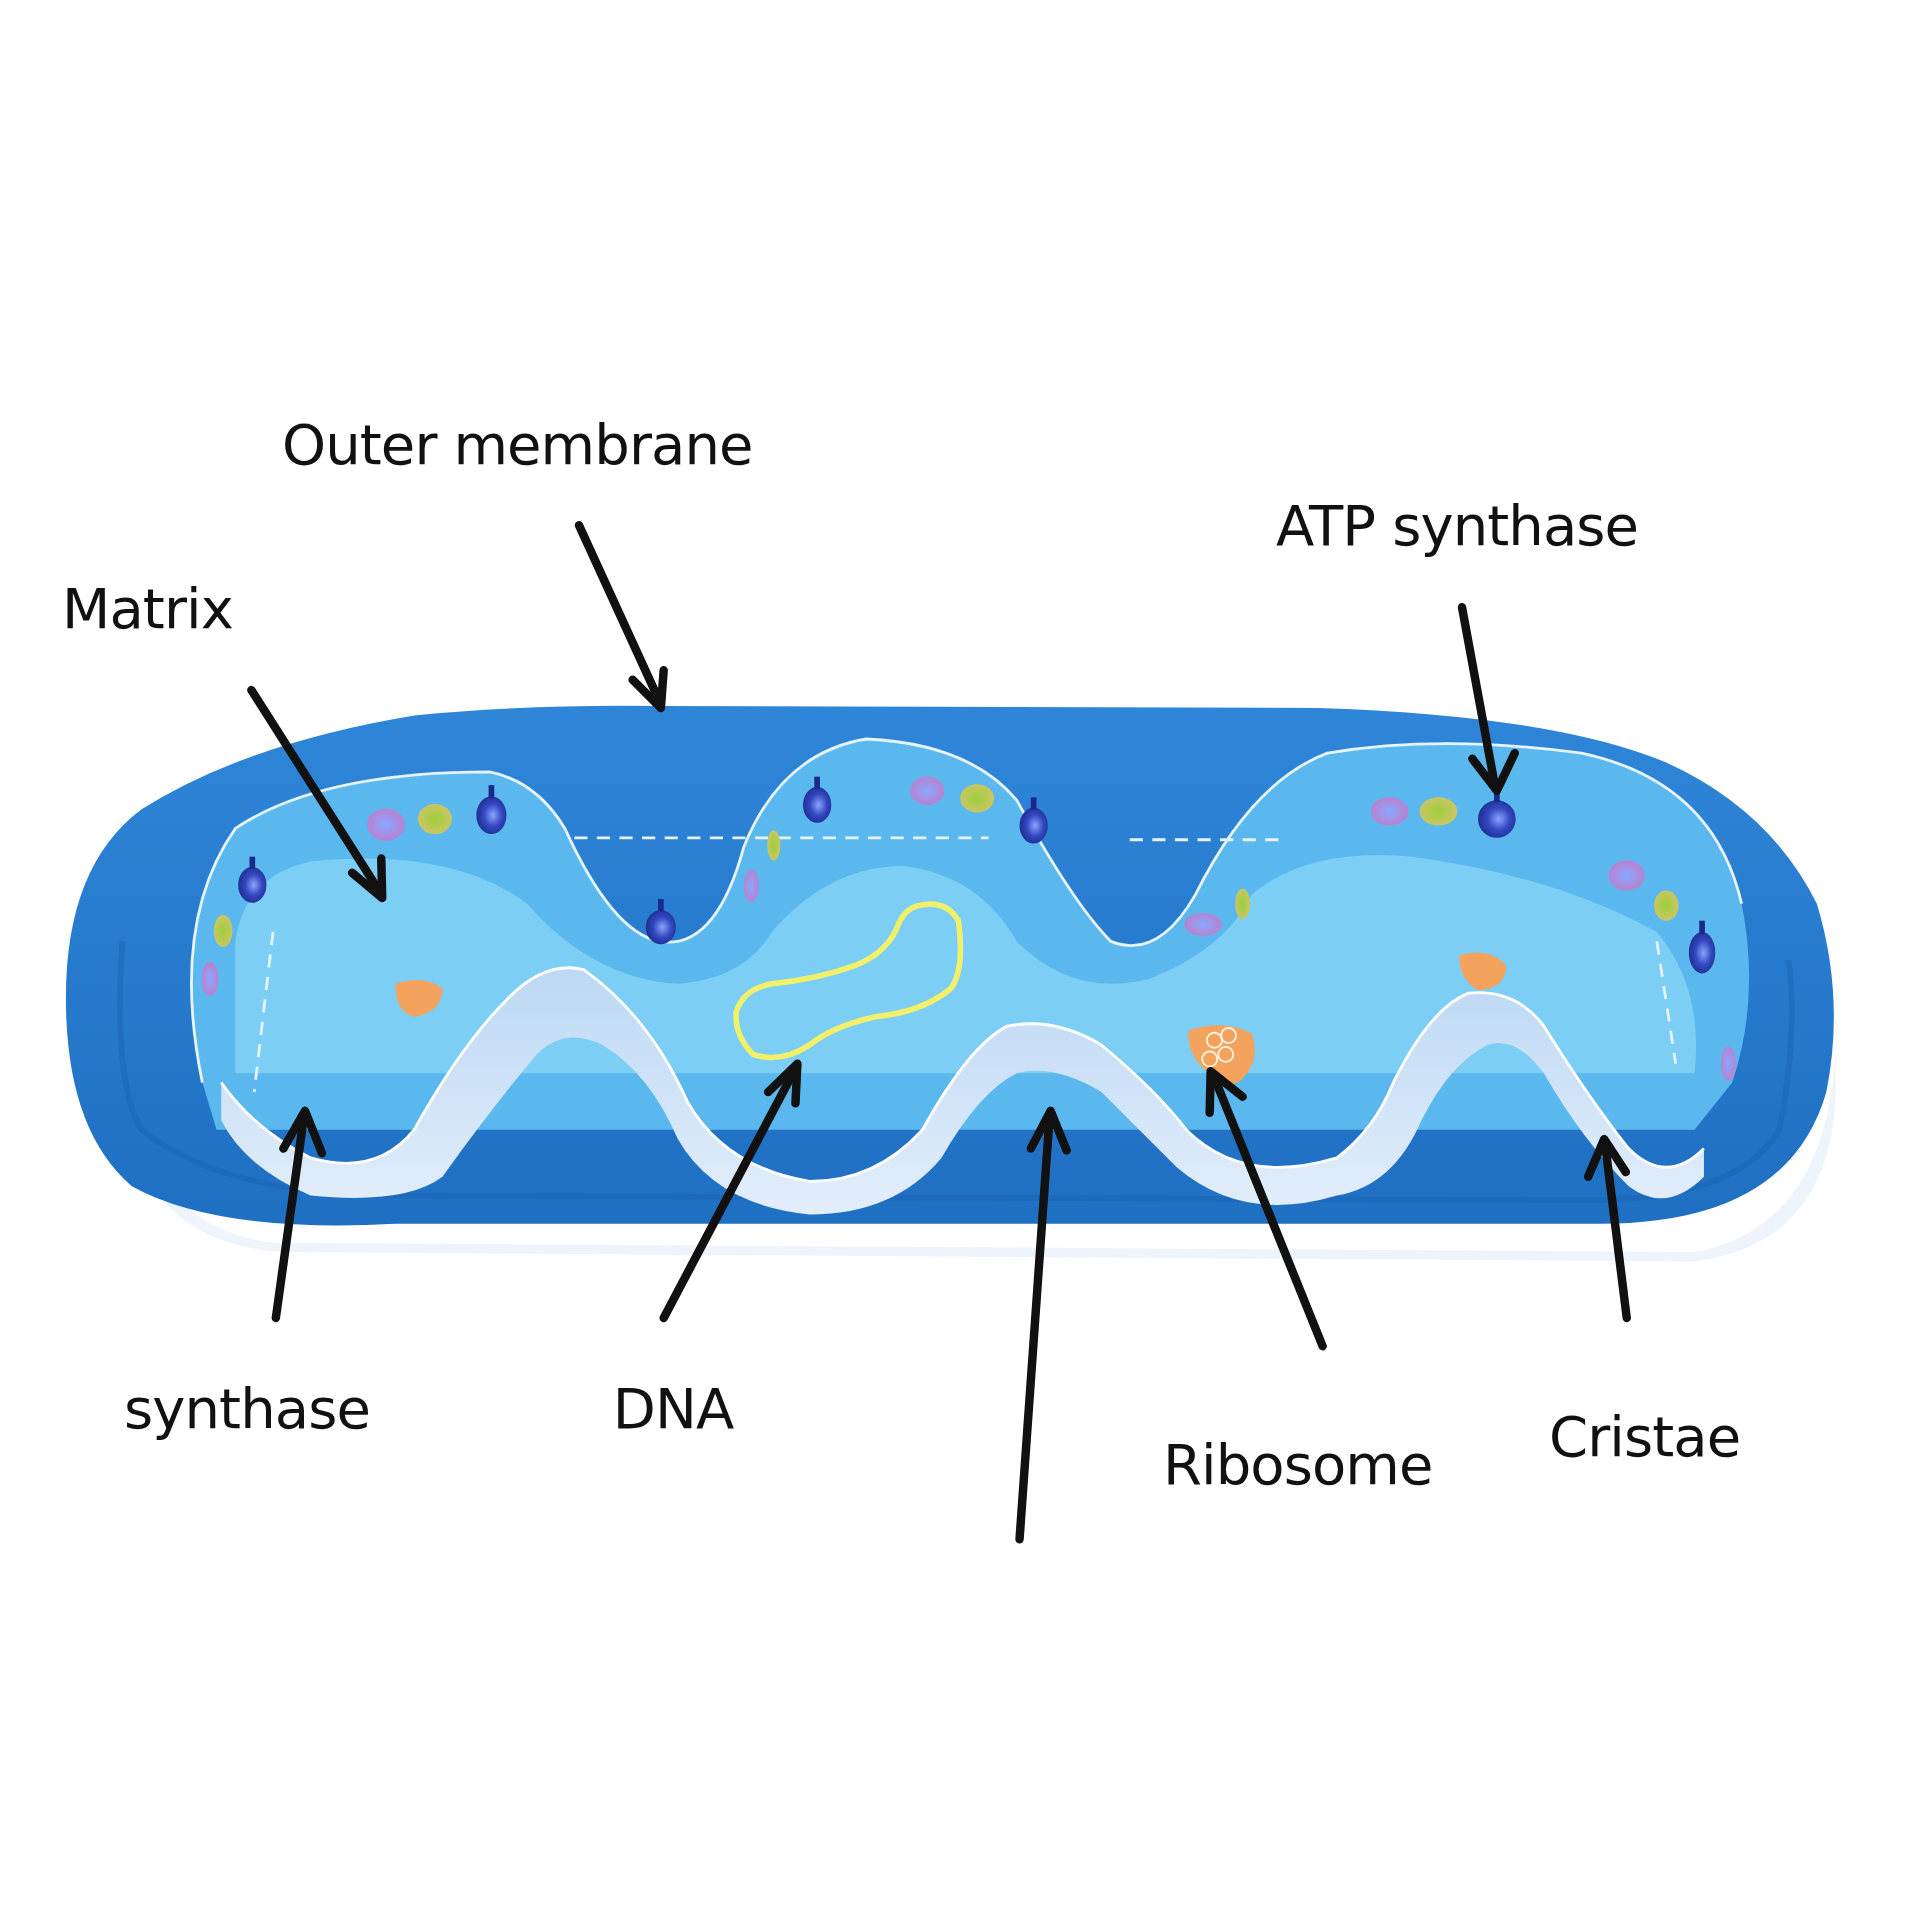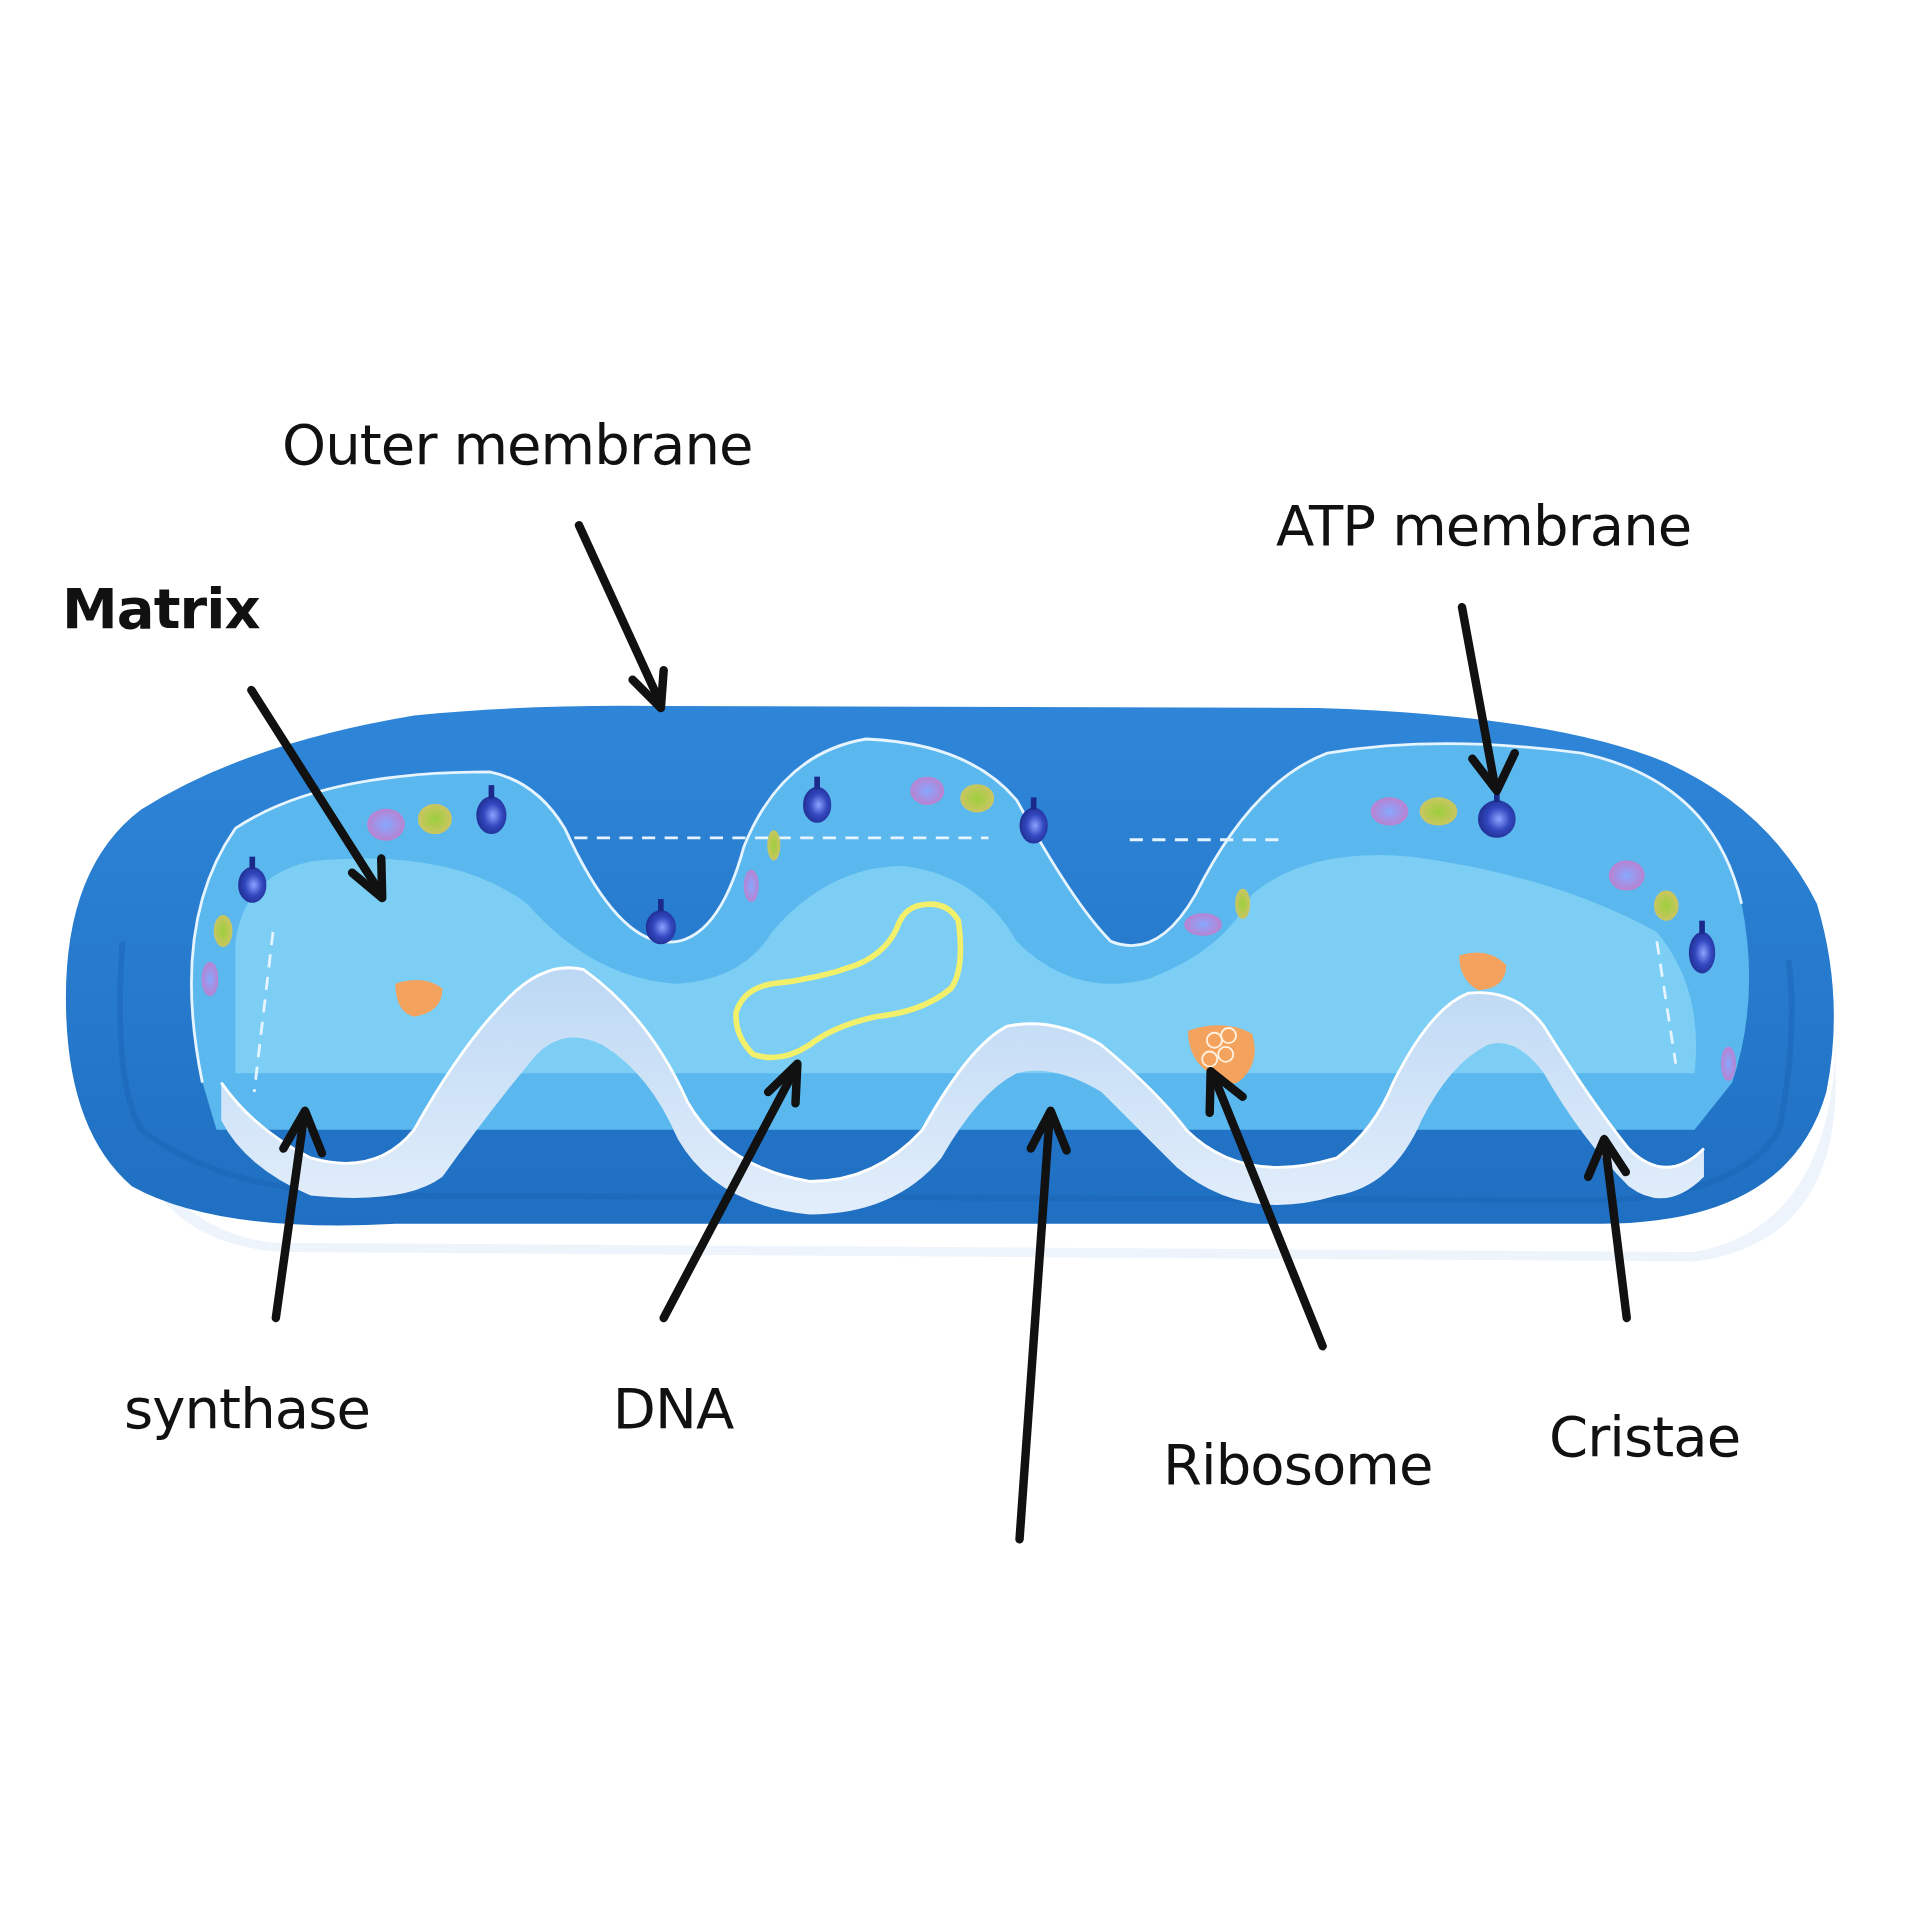--- a/index.html
+++ b/index.html
@@ -155,25 +155,25 @@
       <g>
         <path d="M1728 1400 L1705 1215"></path>
         <path d="M1687 1250 L1704 1210 L1727 1245"></path>
       </g>
     </g>
   </svg>
 
   <div class="label" style="left:282px; top:405px;">
     <span>Outer membrane</span>
   </div>
-  <div class="label" style="left:62px; top:569px;font-weight:bold;">
+  <div class="label" style="left:62px; top:569px;">
     <span>Matrix</span>
   </div>
   <div class="label" style="left:1276px; top:486px;">
-    <span>ATP membrane</span>
+    <span>ATP synthase</span>
   </div>
   <div class="label" style="left:87px; top:1369px; width:320px;">
     <span>synthase</span>
   </div>
   <div class="label" style="left:541px; top:1369px; width:264px;">
     <span>DNA</span>
   </div>
   <div class="label" style="left:1163px; top:1397px;margin-top:28px;">
     <span>Ribosome</span>
   </div>

